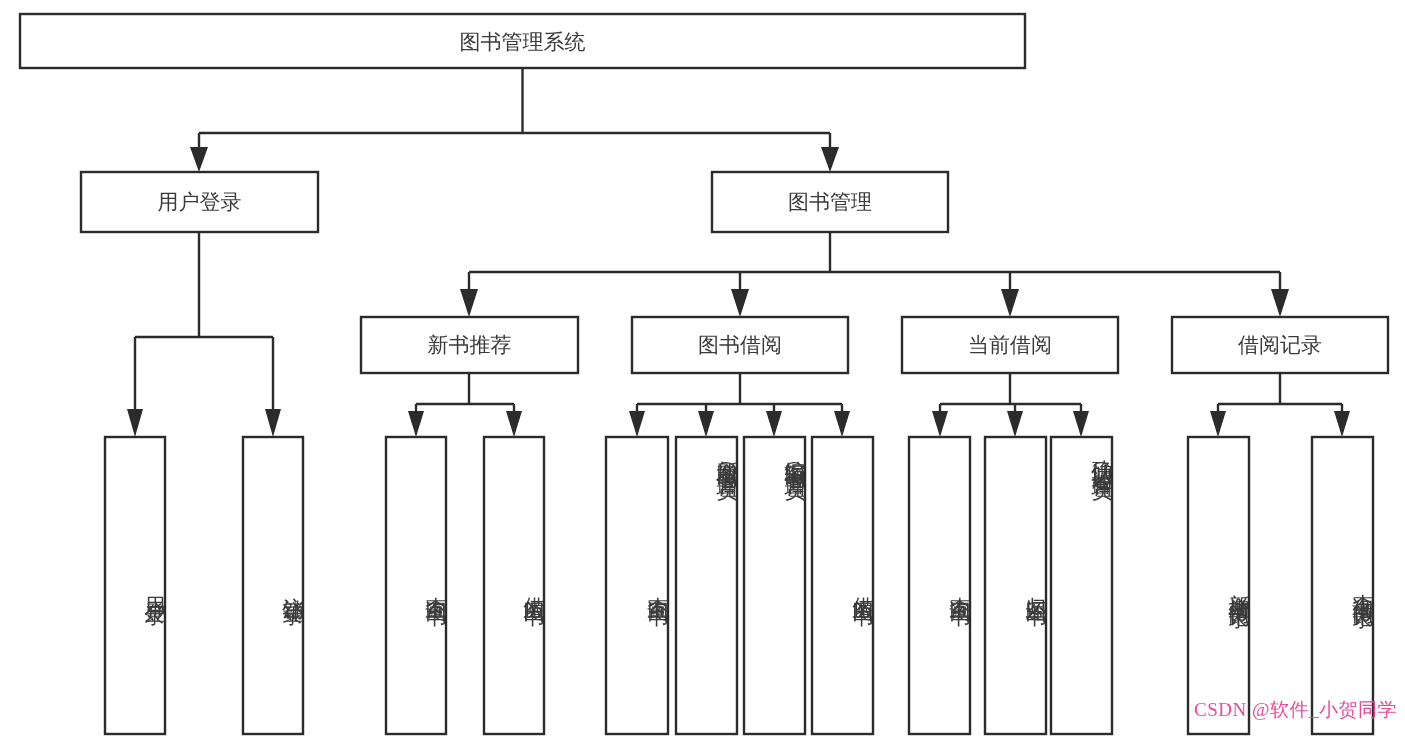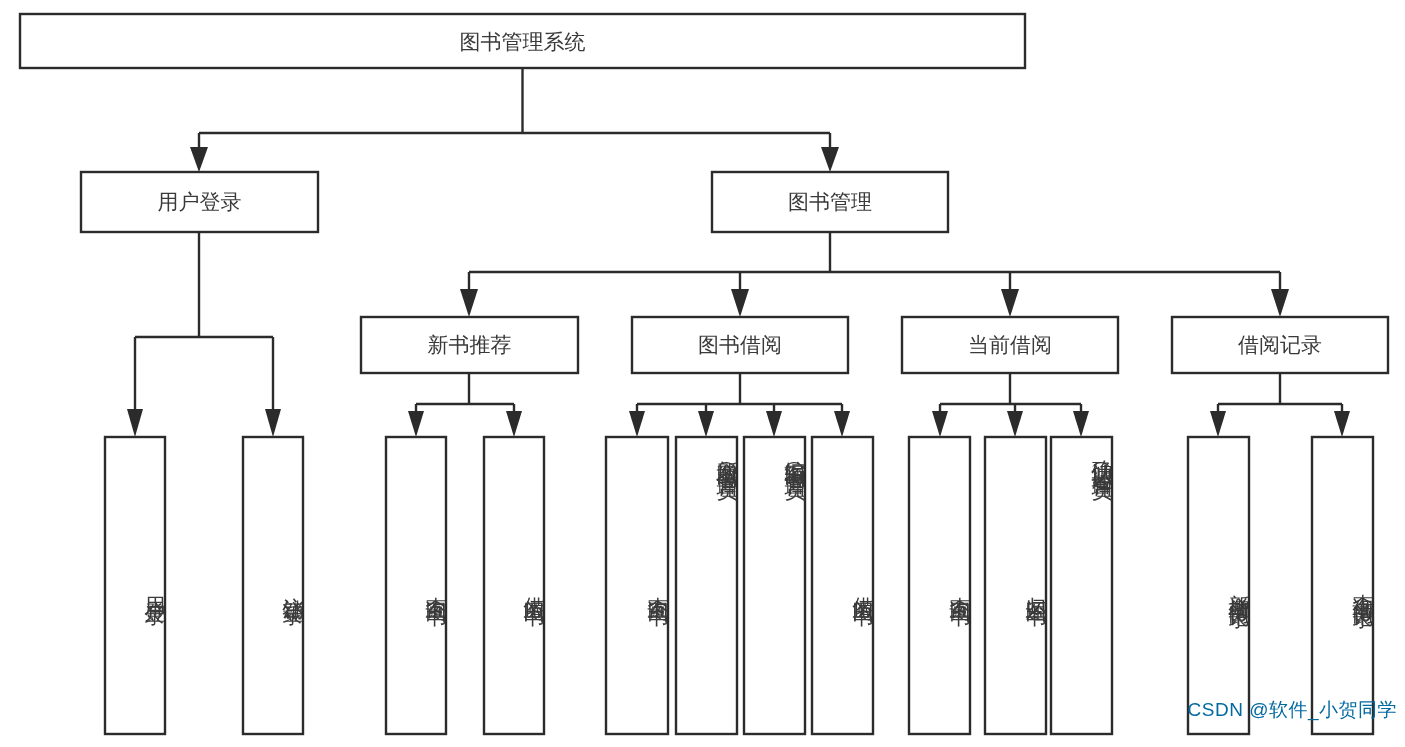--- a/index.html
+++ b/index.html
@@ -60,22 +60,22 @@
     white-space: nowrap;
     pointer-events: none;
     display: flex;
     justify-content: center;
   }
   .vert-label.top-align { justify-content: flex-start; }
   .watermark {
     position: absolute;
     right: 8px;
     bottom: 4px;
-    color: #0369a1;
-    font-family: Liberation Sans, sans-serif;
+    color: #ec4899;
+    font-family: Liberation Serif, serif;
     font-size: 19px;
     letter-spacing: 0.5px;
     white-space: nowrap;
   }
 </style>
 </head>
 <body>
 
 <div id="diagram-root">
 

